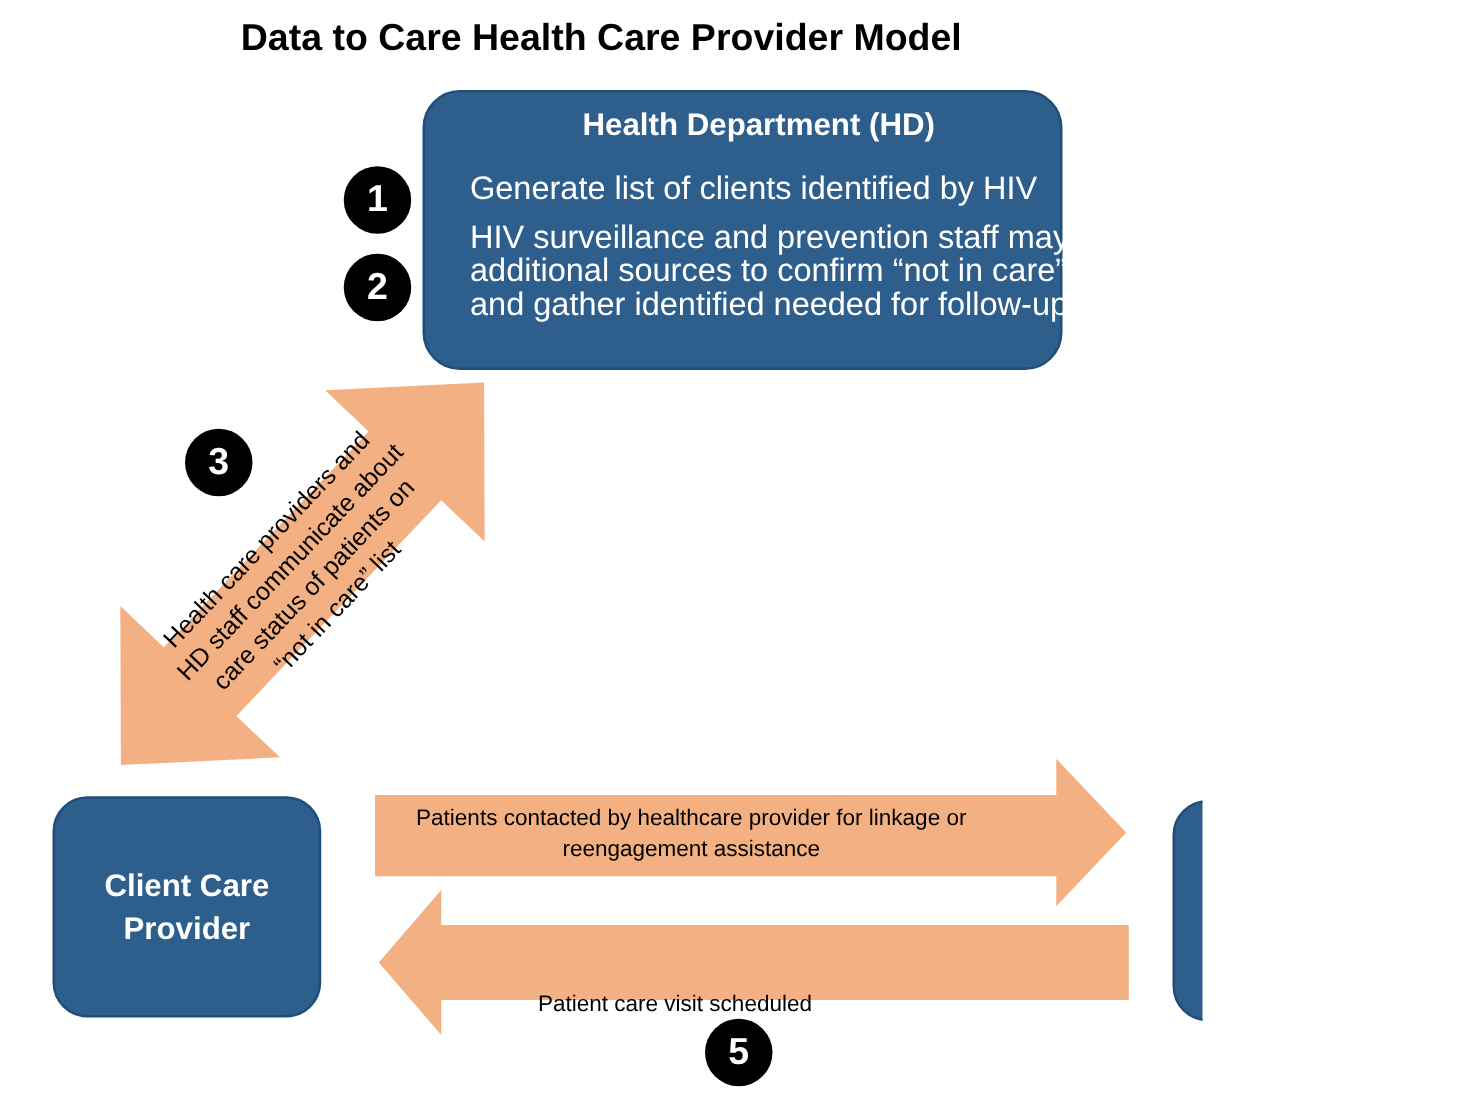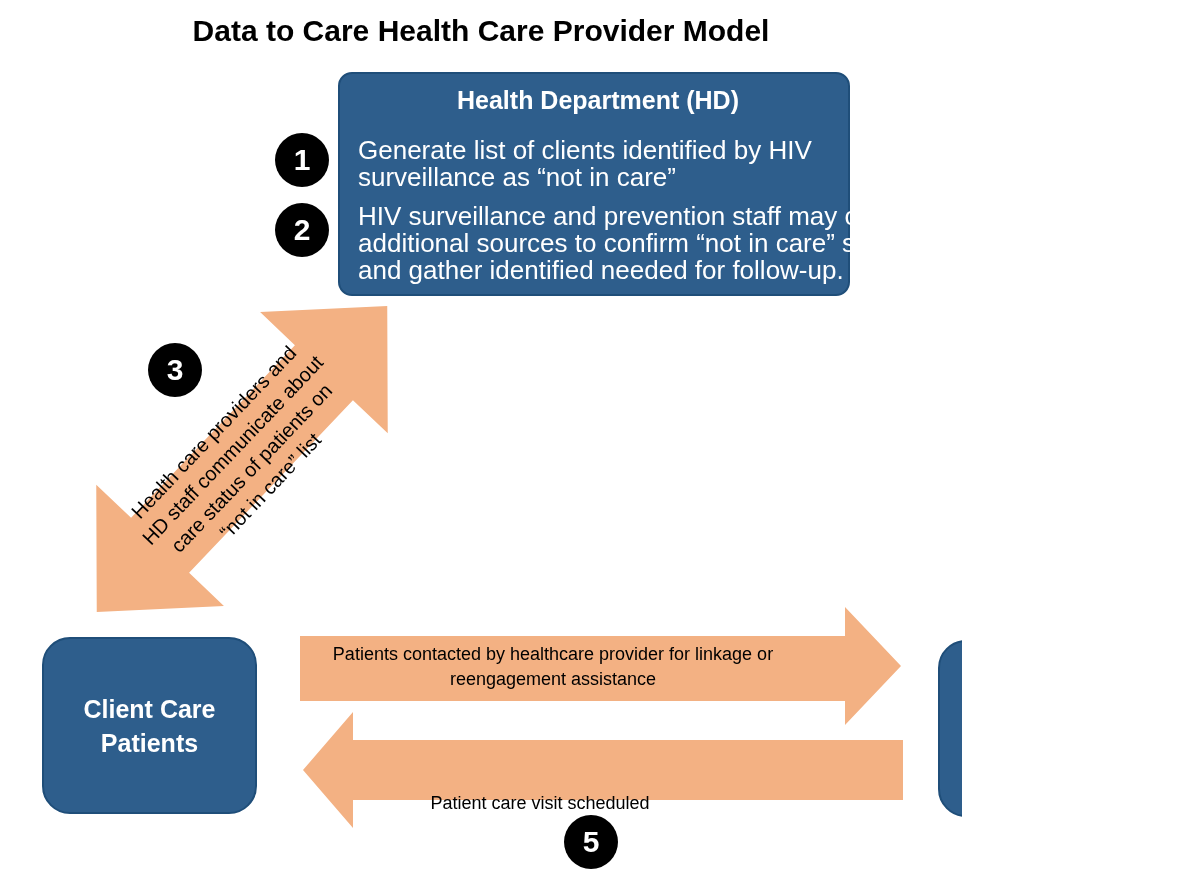--- a/index.html
+++ b/index.html
@@ -10,21 +10,21 @@
   .title {
     position:absolute; left:0; right:0; top:14px; text-align:center;
     font-size:30px; font-weight:bold; color:#000;
   }
   svg.arrows { position:absolute; left:0; top:0; z-index:1; }
   .arrow { fill:var(--arrow_orange); }
   .blue-box {
     position:absolute; background:var(--box_blue); border:2px solid var(--box_border);
     color:var(--box_text); box-sizing:border-box; z-index:2;
   }
-  .hd-box { left:338px; top:72px; width:512px; height:224px; border-radius:14px; padding:12px 10px 0 18px; }
+  .hd-box { left:338px; top:72px; width:512px; height:224px; border-radius:30px; padding:12px 10px 0 36px; }
   .hd-heading { text-align:center; font-size:25px; font-weight:bold; margin-bottom:22px; }
   .hd-step { font-size:26px; line-height:27px; margin-bottom:12px; }
   .hd-step div { white-space:nowrap; }
   .node-box {
     display:flex; flex-direction:column; align-items:center; justify-content:center;
     text-align:center; font-size:25px; font-weight:bold; line-height:34px; border-radius:28px;
   }
   .provider-box { left:42px; top:637px; width:215px; height:177px; }
   .client-box { left:938px; top:640px; width:214px; height:177px; }
   .badge {
@@ -62,21 +62,20 @@
     <polygon class="arrow" points="303,770 353,712 353,740 903,740 903,800 353,800 353,828"></polygon>
     <g transform="translate(242,459) rotate(-46.5)">
       <polygon class="arrow" points="-211,0 -119,-88 -119,-40 119,-40 119,-88 211,0 119,88 119,40 -119,40 -119,88"></polygon>
     </g>
   </svg>
 
   <div class="blue-box hd-box">
     <div class="hd-heading">Health Department (HD)</div>
     <div class="hd-step">
       <div>Generate list of clients identified by HIV</div>
-      <div>surveillance as “not in care”</div>
     </div>
     <div class="hd-step">
       <div>HIV surveillance and prevention staff may check</div>
       <div>additional sources to confirm “not in care” status</div>
       <div>and gather identified needed for follow-up.</div>
     </div>
   </div>
 
   <div class="badge badge-1">1</div>
   <div class="badge badge-2">2</div>
@@ -92,20 +91,20 @@
 
   <div class="arrow-label top-arrow-label">
     <div>Patients contacted by healthcare provider for linkage or</div>
     <div>reengagement assistance</div>
   </div>
 
   <div class="arrow-label bottom-arrow-label">Patient care visit scheduled</div>
 
   <div class="blue-box node-box provider-box">
     <div>Client Care</div>
-    <div>Patients</div>
+    <div>Provider</div>
   </div>
 
   <div class="blue-box node-box client-box">
     <div>Model/Patient</div>
   </div>
 
 </div>
 
 </body></html>

